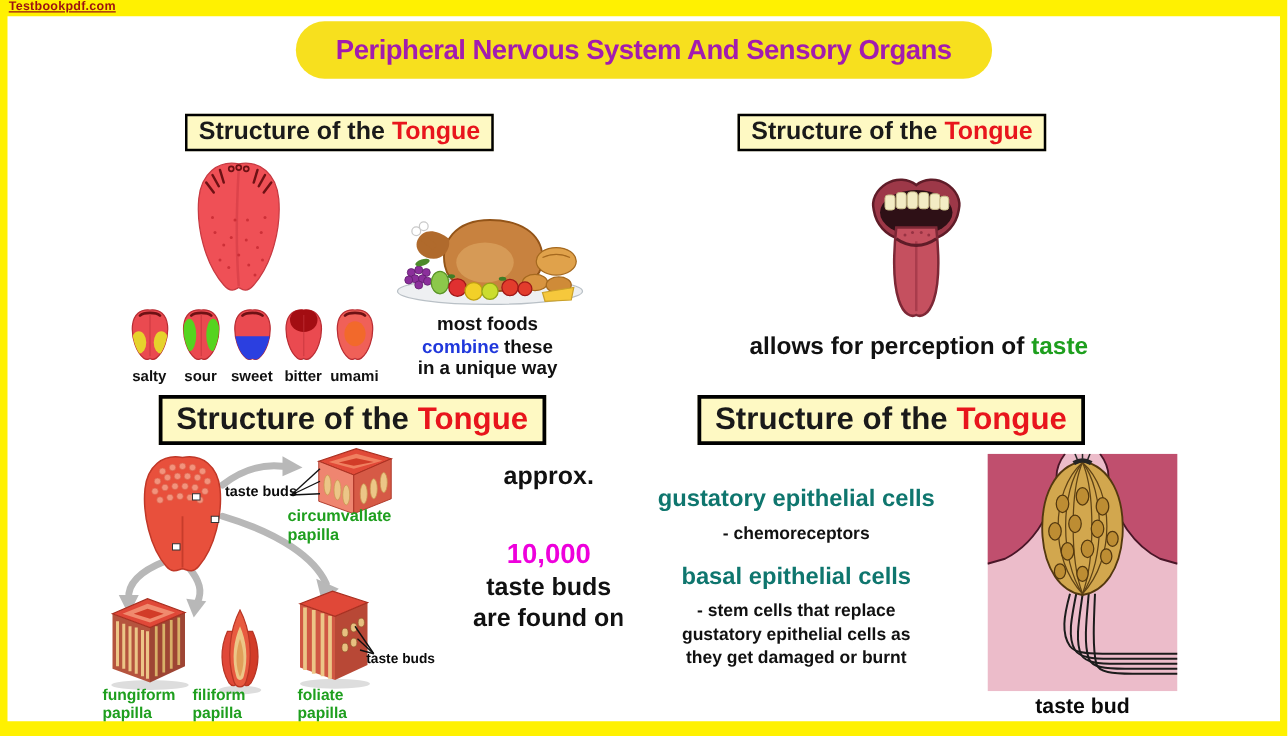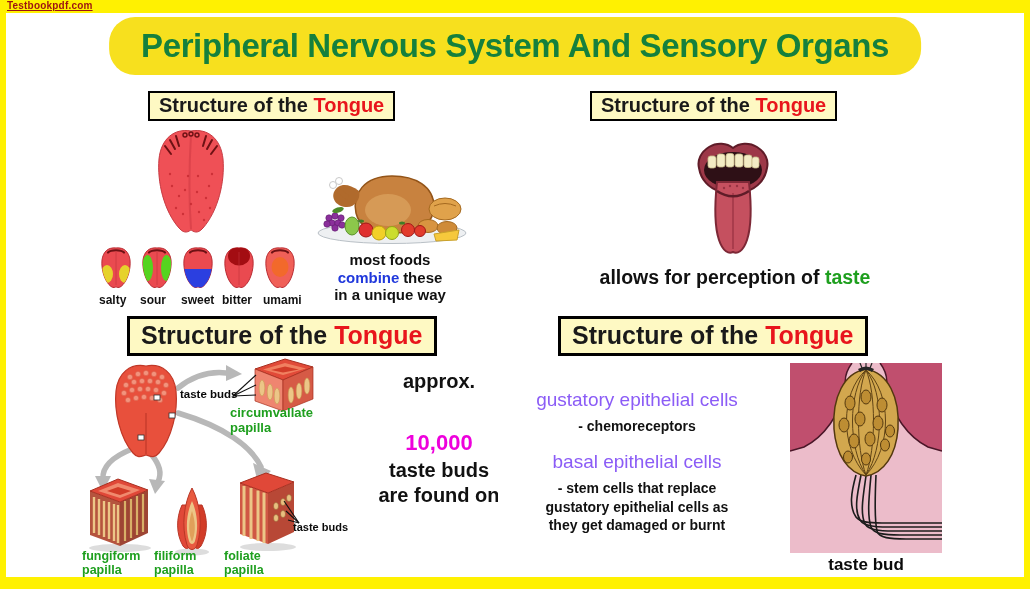--- a/index.html
+++ b/index.html
@@ -2,44 +2,44 @@
 <html><head>
 <meta charset="utf-8">
 <style>
   html,body{margin:0;padding:0;}
   body{font-family:"Liberation Sans","DejaVu Sans",sans-serif;}
   .page{position:relative;width:1030px;height:589px;background:#FFF101;overflow:hidden;}
   .inner{position:absolute;left:6px;top:13px;width:1018px;height:564px;background:#ffffff;}
   .abs{position:absolute;}
   .watermark{position:absolute;left:7px;top:0px;font-size:10px;font-weight:700;color:#9c1212;letter-spacing:.2px;text-decoration:underline;}
   .banner{position:absolute;left:50%;top:17px;transform:translateX(-50%);background:#F7E01E;border-radius:26px;padding:10px 32px;white-space:nowrap;}
-  .banner span{font-size:33px;font-weight:800;color:#15803d;letter-spacing:-.4px;}
+  .banner span{font-size:22px;font-weight:800;color:#a21caf;letter-spacing:-.4px;}
   .hdr{position:absolute;background:#fef9c3;border:2.5px solid #000;padding:1px 9px 2px;font-weight:800;white-space:nowrap;color:#1a1a1a;}
   .hdr-sm{font-size:20px;}
   .hdr-lg{font-size:25px;border-width:3px;padding:2px 11px 3px;}
   .red{color:#E8151C;}
   .hdr .red{margin-left:.28em;}
   .green{color:#1E9F1E;}
   .blue{color:#2038DC;}
   .magenta{color:#EE00DC;margin-top:35px;}
   .tastes{position:absolute;left:99px;top:246px;width:206px;display:flex;}
-  .taste-cell{width:41px;}
+  .taste-cell{width:41px;text-align:center;}
   .taste-cell .lbl{font-size:12px;font-weight:800;color:#111;margin-top:1px;white-space:nowrap;}
   .caption{position:absolute;left:315px;top:251px;width:150px;text-align:center;font-size:15px;line-height:1.17;font-weight:800;color:#111;}
   .caption .blue{margin-right:.25em;}
   .perception{position:absolute;left:560px;top:266px;width:350px;text-align:center;font-size:19.5px;font-weight:800;color:#111;white-space:nowrap;}
   .perception .green{margin-left:.28em;}
   .fact-clip{position:absolute;left:352px;top:369px;width:146px;height:135px;overflow:hidden;}
   .fact{width:174px;text-align:center;font-weight:800;color:#111;font-size:20px;line-height:1.26;}
   .fact .num{font-size:22px;line-height:1.3;}
   .fact .blue{margin-left:.25em;}
   .small-lbl{position:absolute;font-size:11.5px;font-weight:800;color:#0a0a0a;white-space:nowrap;}
   .plabel{position:absolute;width:72px;text-align:left;font-size:12.5px;line-height:1.15;font-weight:800;color:#1E9F1E;}
   .cells{position:absolute;left:512px;top:389px;width:250px;text-align:center;}
-  .cells .title{font-size:19px;font-weight:400;color:#8b5cf6;}
+  .cells .title{font-size:19px;font-weight:700;color:#0f766e;}
   .cells .desc{font-size:14px;font-weight:700;color:#111;margin-top:6px;line-height:1.32;}
   .cells .gap{margin-top:16px;}
   .tb-caption{position:absolute;left:790px;top:555px;width:152px;text-align:center;font-size:17px;font-weight:800;color:#0a0a0a;}
 </style>
 </head>
 <body>
 
 <div class="page">
   <div class="inner"></div>
   <div class="watermark">Testbookpdf.com</div>
@@ -350,21 +350,21 @@
       <line x1="219" y1="168" x2="204" y2="146"></line>
         <line x1="219" y1="168" x2="206" y2="156"></line>
         <line x1="219" y1="168" x2="208" y2="165"></line>
     </g>
   </svg>
 
   <div class="small-lbl" style="left:180px;top:388px;width:52px;text-align:right;">taste buds</div>
   <div class="plabel" style="left:230px;top:406px;width:88px;font-size:13px;">circumvallate papilla</div>
   <div class="plabel" style="left:82px;top:549px;">fungiform papilla</div>
   <div class="plabel" style="left:154px;top:549px;">filiform papilla</div>
-  <div class="plabel" style="left:224px;top:549px;">foliate papilla</div>
+  <div class="plabel" style="left:238px;top:549px;">foliate papilla</div>
   <div class="small-lbl" style="left:293px;top:521px;font-size:11px;">taste buds</div>
 
   <div class="fact-clip">
     <div class="fact">
       <div>approx.</div>
       <div class="num magenta">10,000</div>
       <div>taste buds</div>
       <div>are found on</div>
       <div><span>the</span><span class="blue">papillae</span></div>
     </div>

